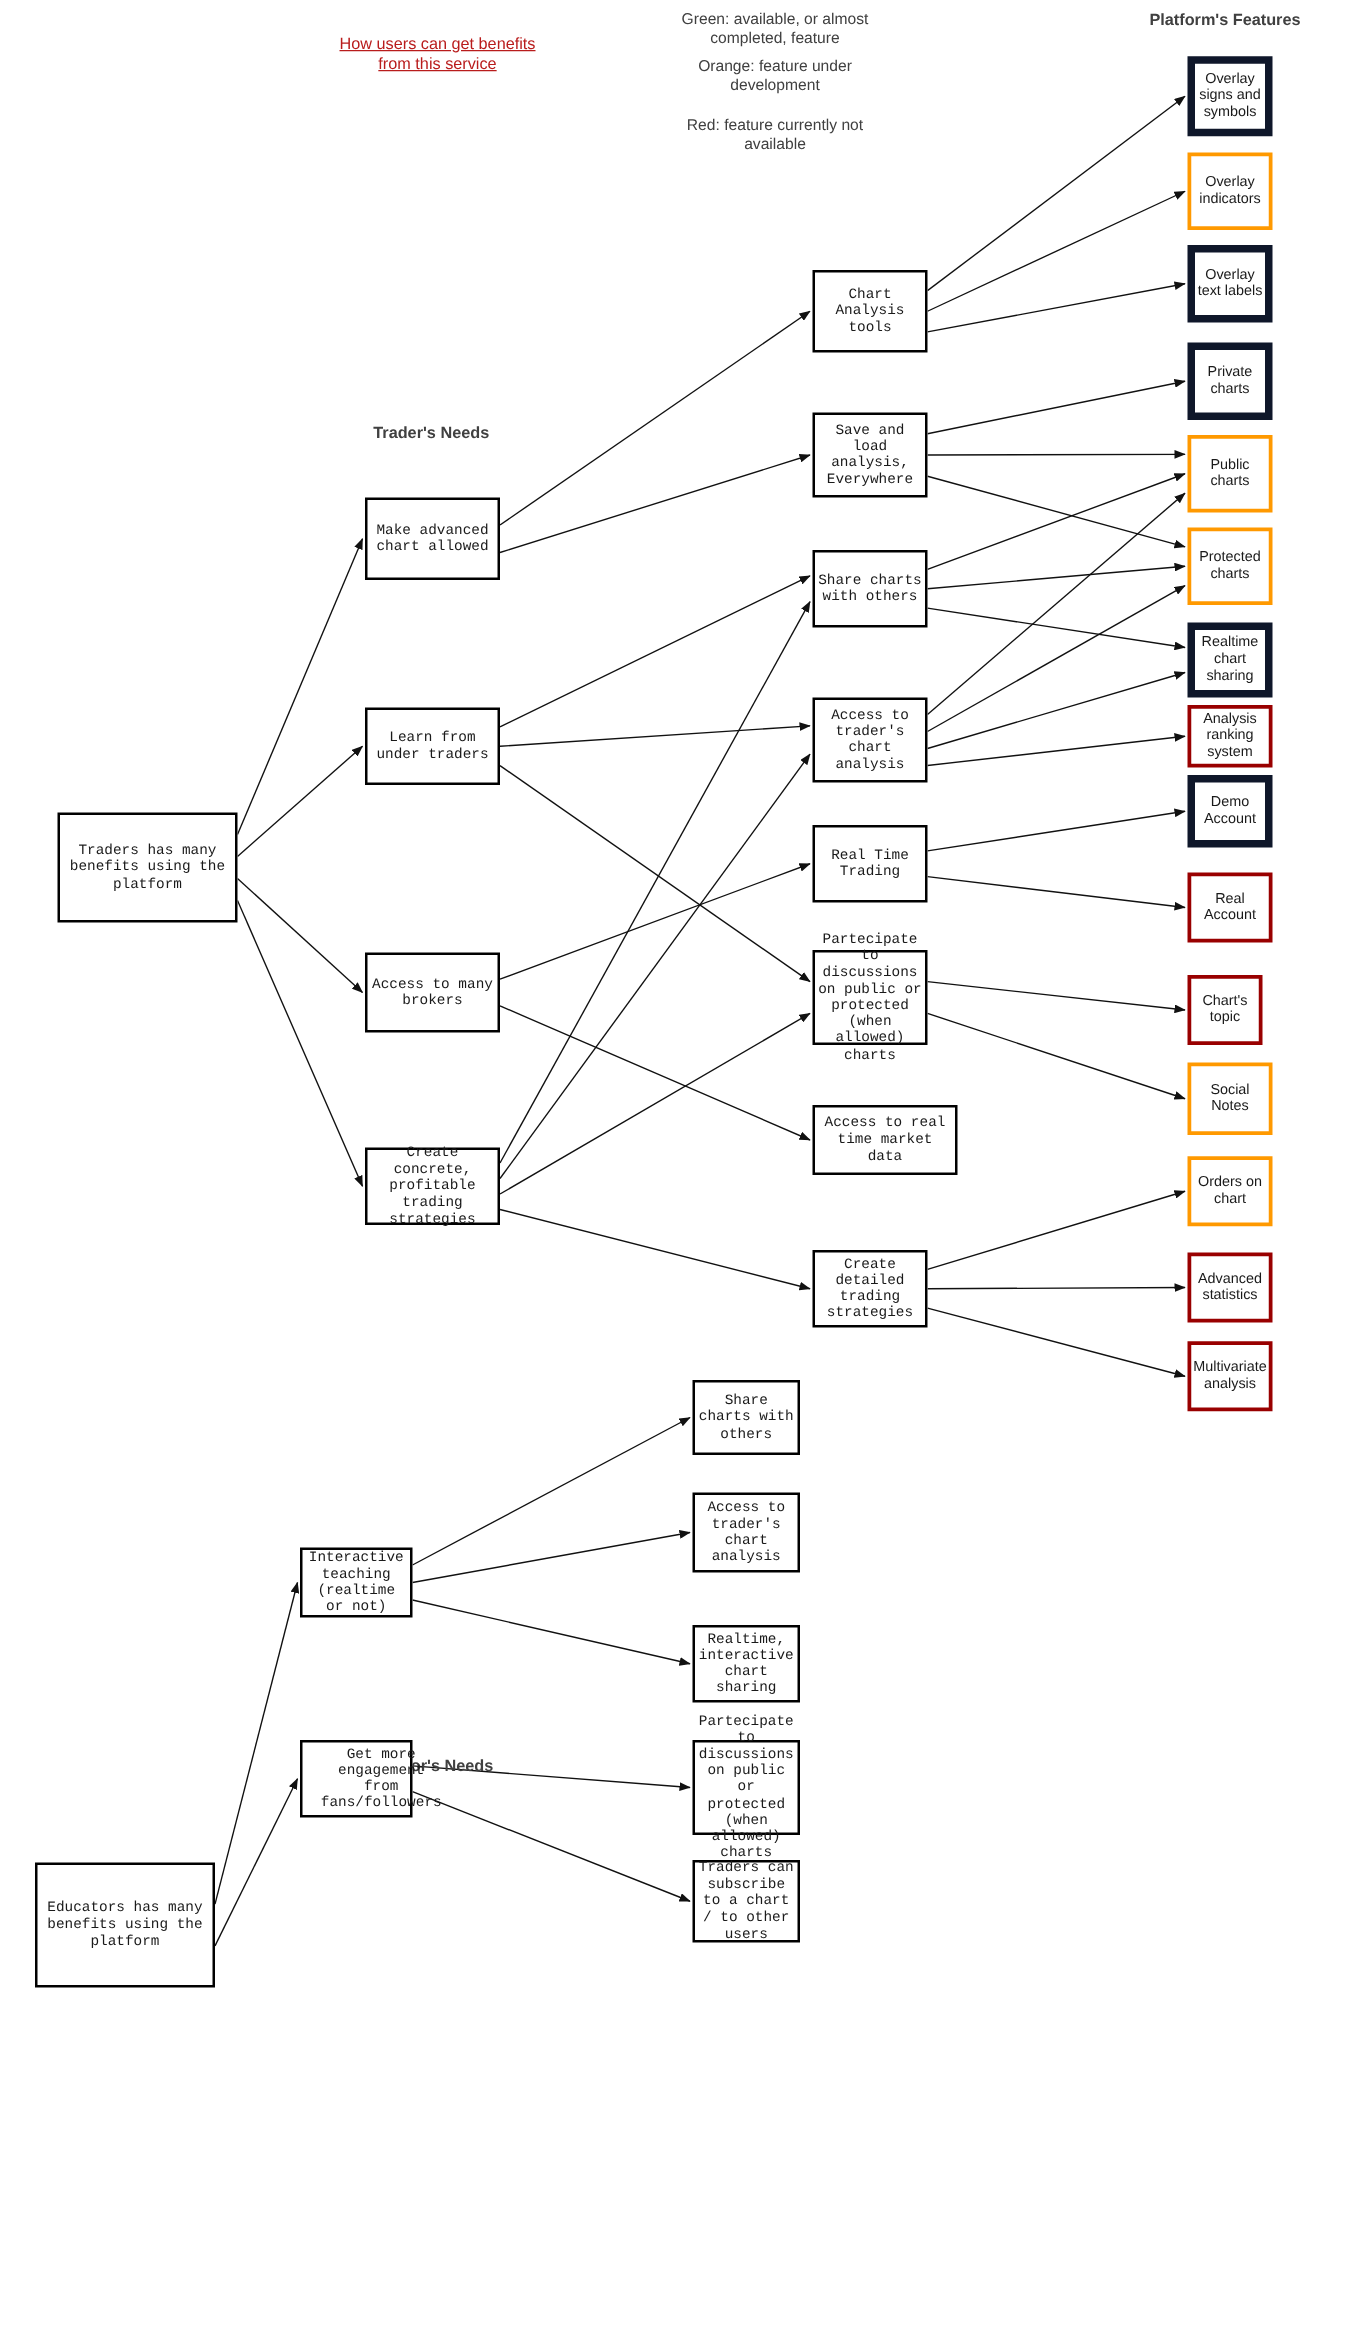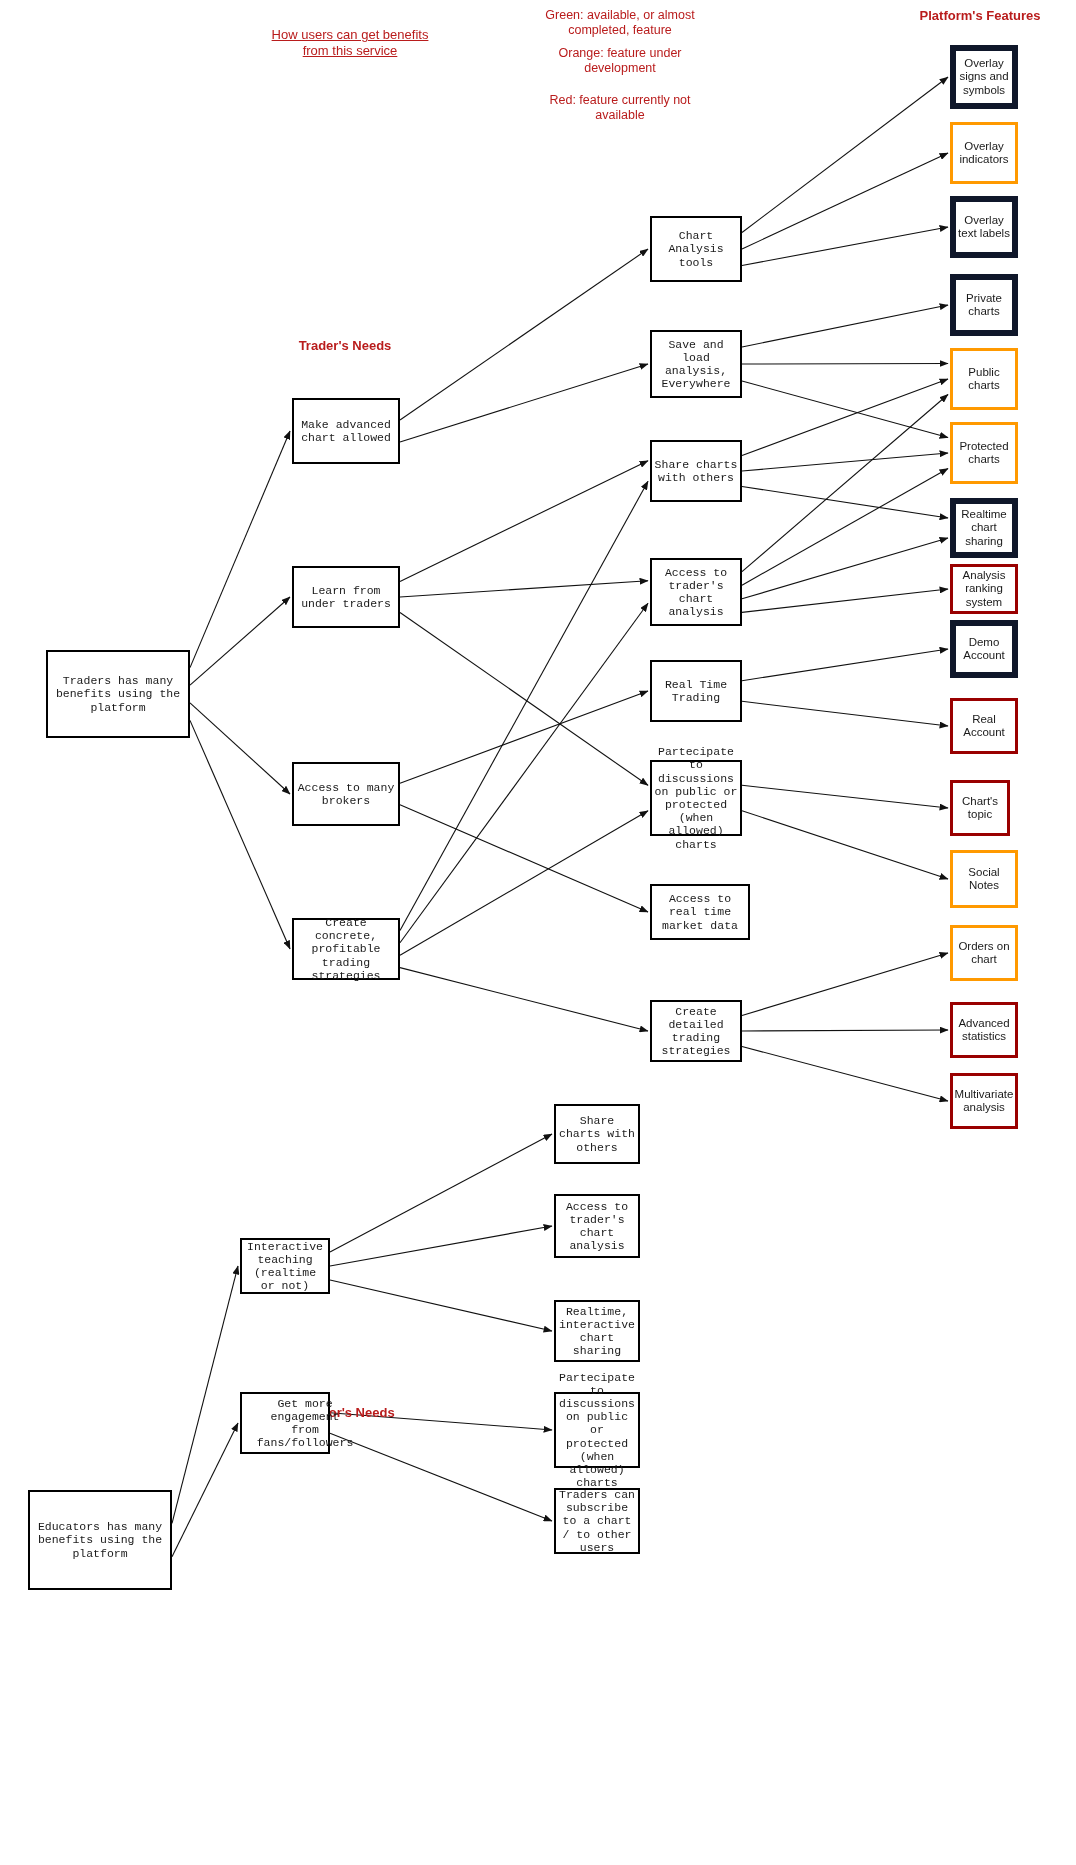--- a/index.html
+++ b/index.html
@@ -9,21 +9,21 @@
   svg.edges{position:absolute;left:0;top:0;width:1076px;height:1865px;pointer-events:none;}
   .node{position:absolute;box-sizing:border-box;display:flex;align-items:center;
         justify-content:center;text-align:center;background:#fff;
         font-size:11.5px;line-height:13.2px;color:#1a1a1a;}
   .node span{display:block;padding:0 2px;}
   .n-black{border:2px solid #000000;font-family:Liberation Mono, monospace;}
   .n-green{border:6px solid #0f172a;}
   .n-orange{border:3px solid #ff9900;}
   .n-red{border:3px solid #990000;}
   .overflow span{white-space:nowrap;}
-  .caption{position:absolute;font-size:12.5px;line-height:15px;text-align:center;color:#b91c1c;}
+  .caption{position:absolute;font-size:12.5px;line-height:15px;text-align:center;color:#404040;}
   .caption.bold{font-weight:bold;font-size:13px;}
   .title-link{position:absolute;text-align:center;color:#b91c1c;font-size:13px;
               line-height:16px;text-decoration:underline;}
 </style>
 </head>
 <body>
 
 <div id="stage">
 
   <svg class="edges" viewBox="0 0 1076 1865">
@@ -131,21 +131,21 @@
   </div>
   <div class="node n-black" style="left:650px;top:558px;width:92px;height:68px;">
     <span>Access to trader's chart analysis</span>
   </div>
   <div class="node n-black" style="left:650px;top:660px;width:92px;height:62px;">
     <span>Real Time Trading</span>
   </div>
   <div class="node n-black" style="left:650px;top:760px;width:92px;height:76px;">
     <span>Partecipate to discussions on public or protected (when allowed) charts</span>
   </div>
-  <div class="node n-black" style="left:650px;top:884px;width:100px;height:56px;justify-content:center;">
+  <div class="node n-black" style="left:650px;top:884px;width:116px;height:56px;justify-content:center;">
     <span>Access to real time market data</span>
   </div>
   <div class="node n-black" style="left:650px;top:1000px;width:92px;height:62px;">
     <span>Create detailed trading strategies</span>
   </div>
 
   <div class="node n-green" style="left:950px;top:45px;width:68px;height:64px;">
     <span>Overlay signs and symbols</span>
   </div>
   <div class="node n-orange" style="left:950px;top:122px;width:68px;height:62px;">

